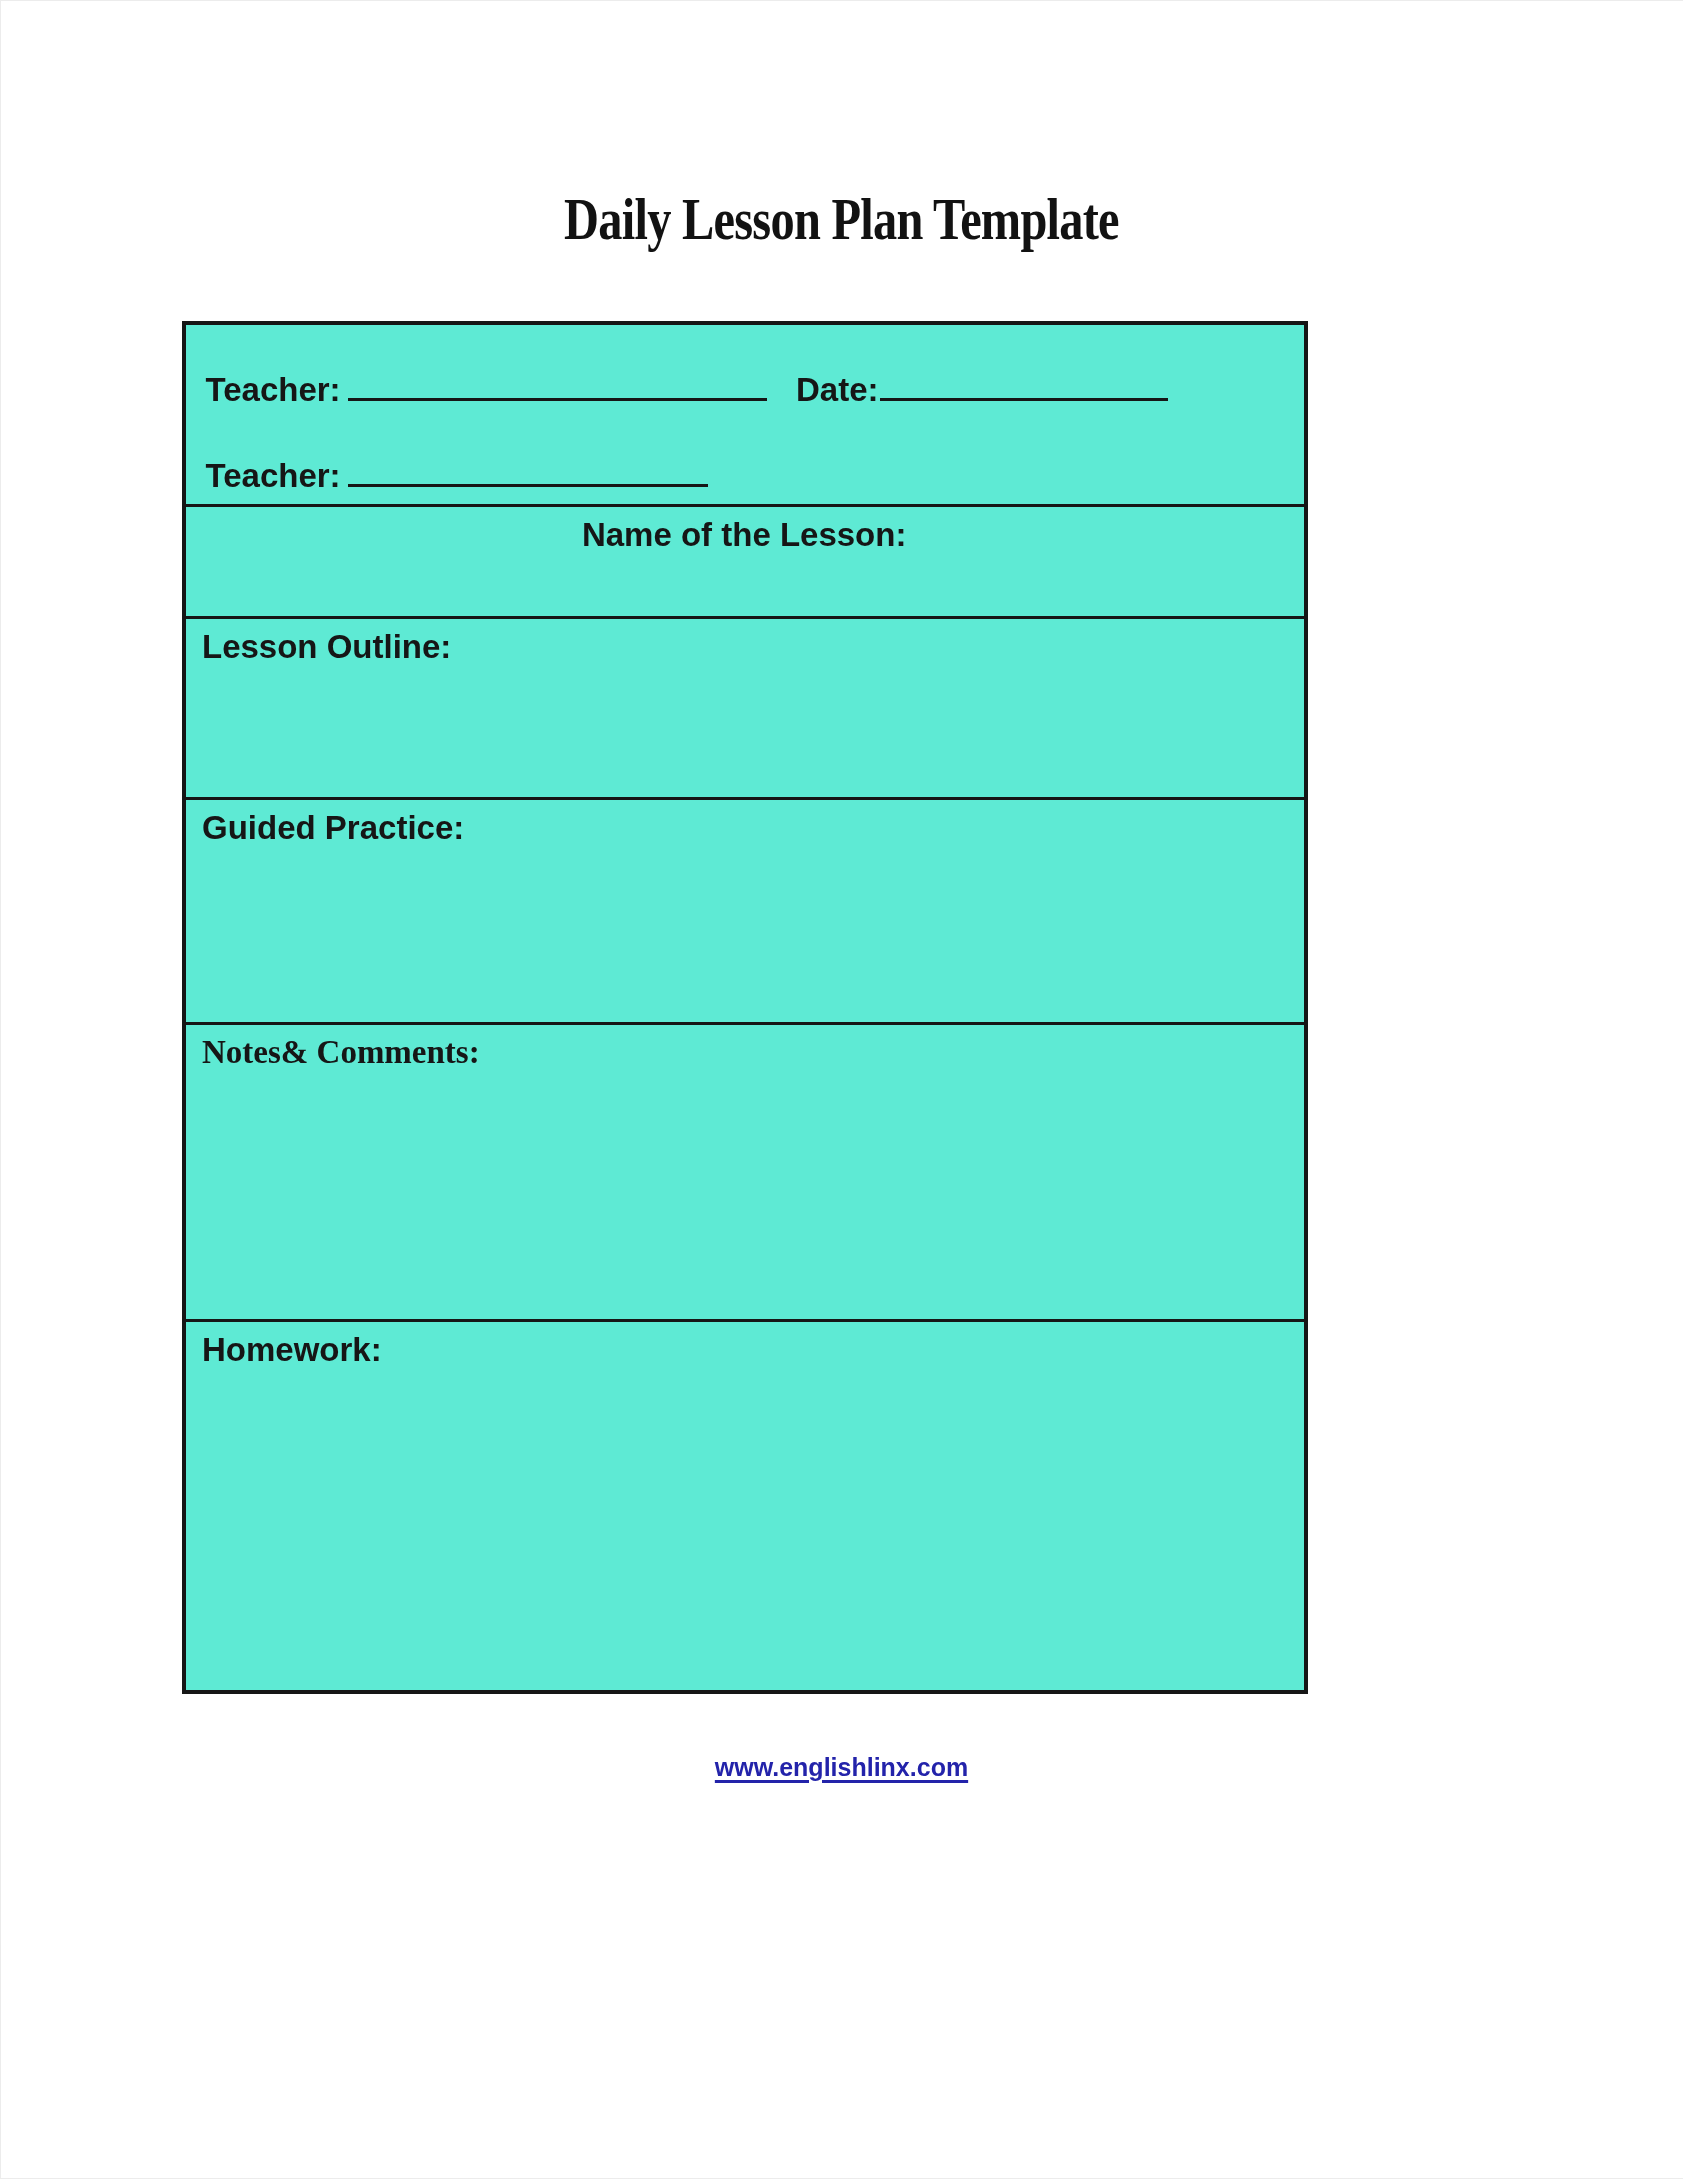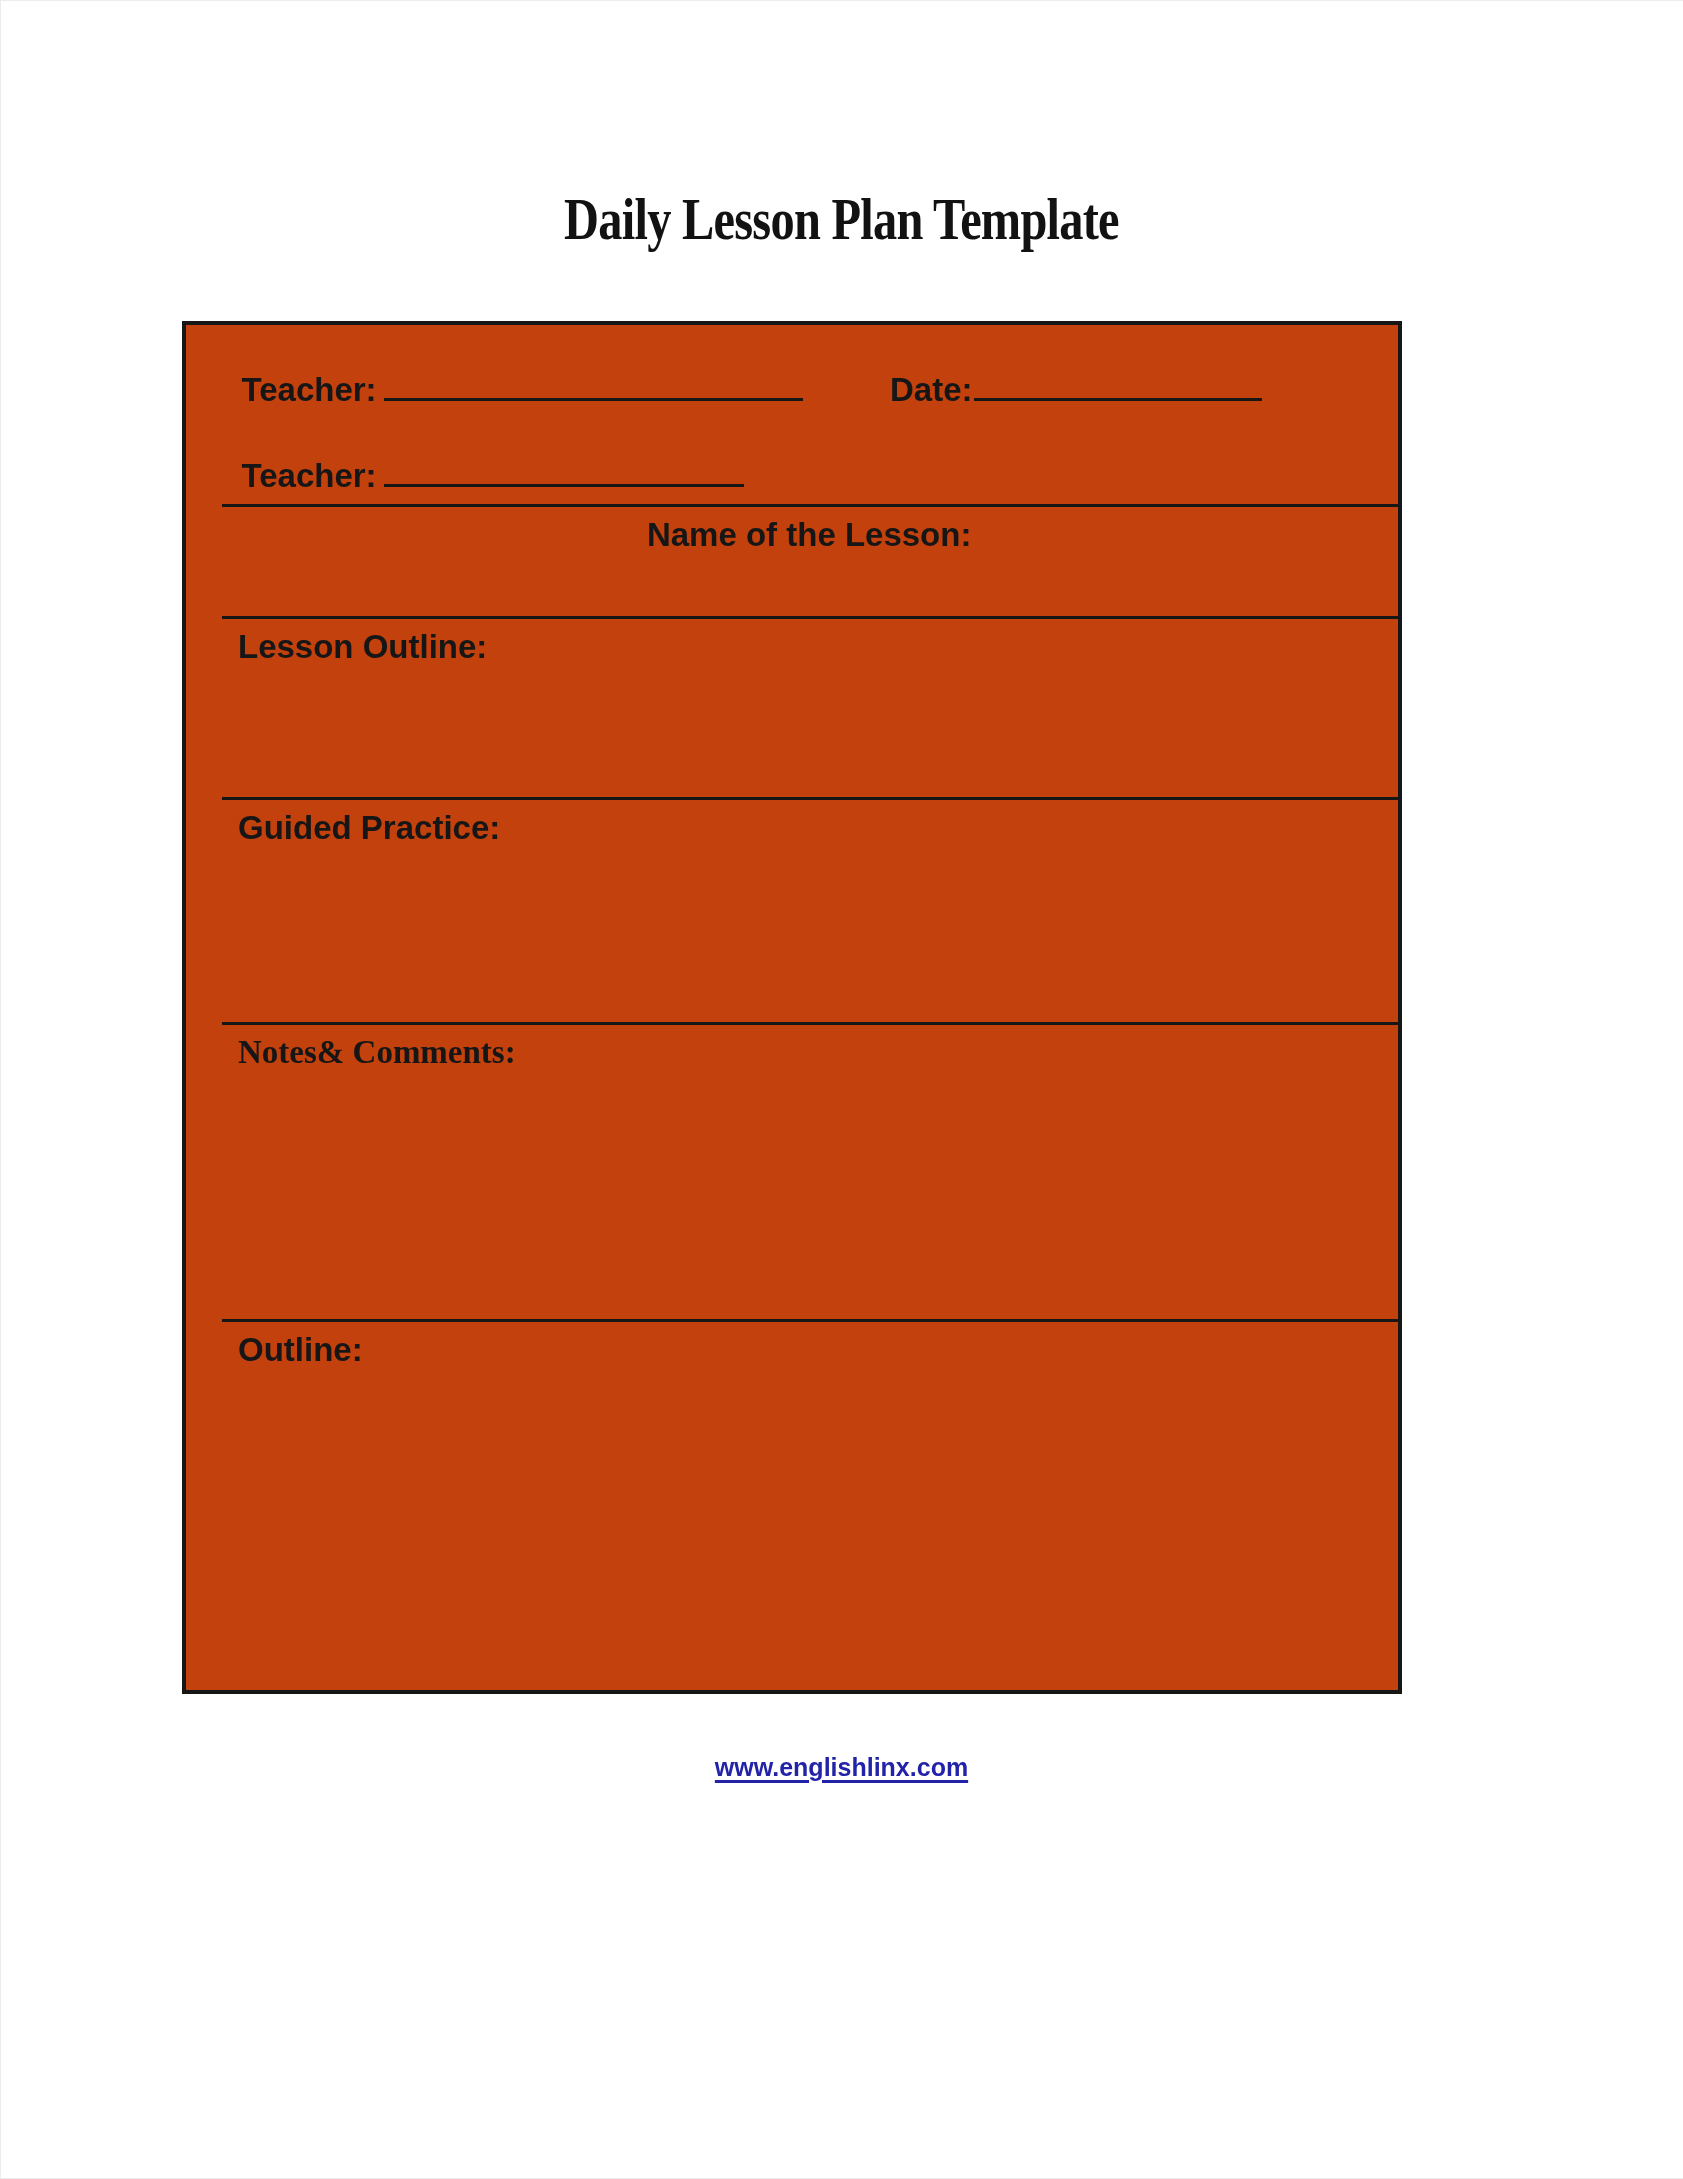--- a/index.html
+++ b/index.html
@@ -34,28 +34,27 @@
     transform: scaleX(0.82);
     transform-origin: 50% 50%;
     white-space: nowrap;
   }
 
   
   .form-box {
     position: absolute;
     left: 181px;
     top: 320px;
-    width: 1220px;
+    width: 1126px;
     height: 1373px;
     border: 4.4px solid #161616;
     box-sizing: border-box;
     display: flex;
     flex-direction: column;
-    background: #c2410c;
-    padding-left: 36px;
+    background: #5eead4;
   }
   .row {
     box-sizing: border-box;
     flex: 0 0 auto;
   }
   .row + .row {
     border-top: 3.5px solid #161616;
   }
   .row.section {
     padding: 7px 17.7px 0 16px;
@@ -171,21 +170,21 @@
       <span class="lbl">Guided Practice:</span>
       <div class="blank"></div>
     </div>
 
     <div class="row section r-notes">
       <span class="lbl">Notes&amp; Comments:</span>
       <div class="blank"></div>
     </div>
 
     <div class="row section r-homework">
-      <span class="lbl">Outline:</span>
+      <span class="lbl">Homework:</span>
       <div class="blank"></div>
     </div>
 
   </div>
 
   <div class="footer">
     <a href="#">www.englishlinx.com</a>
   </div>
 
 </div>

